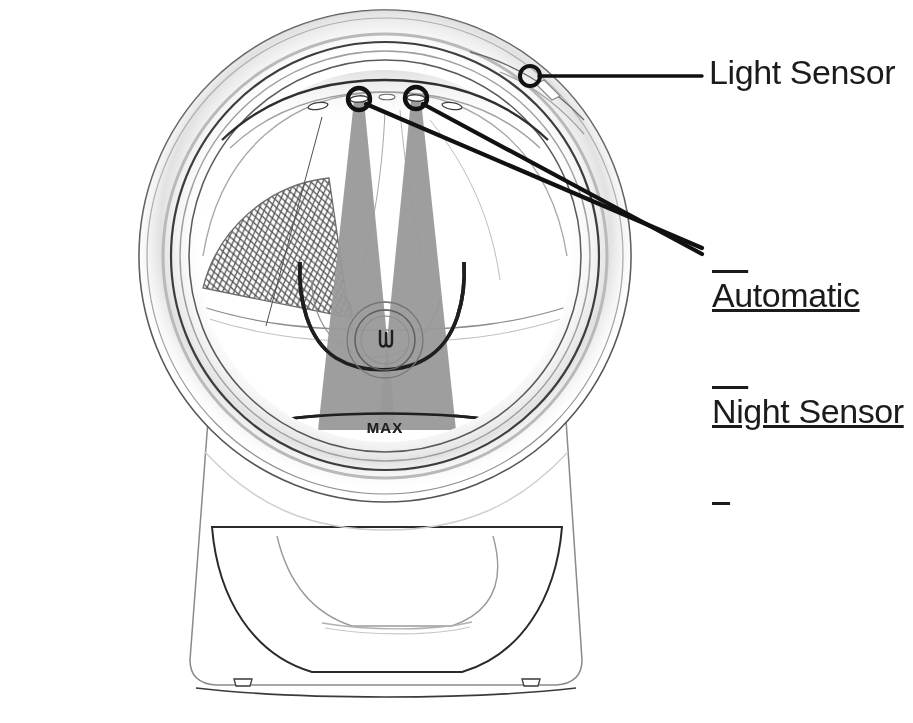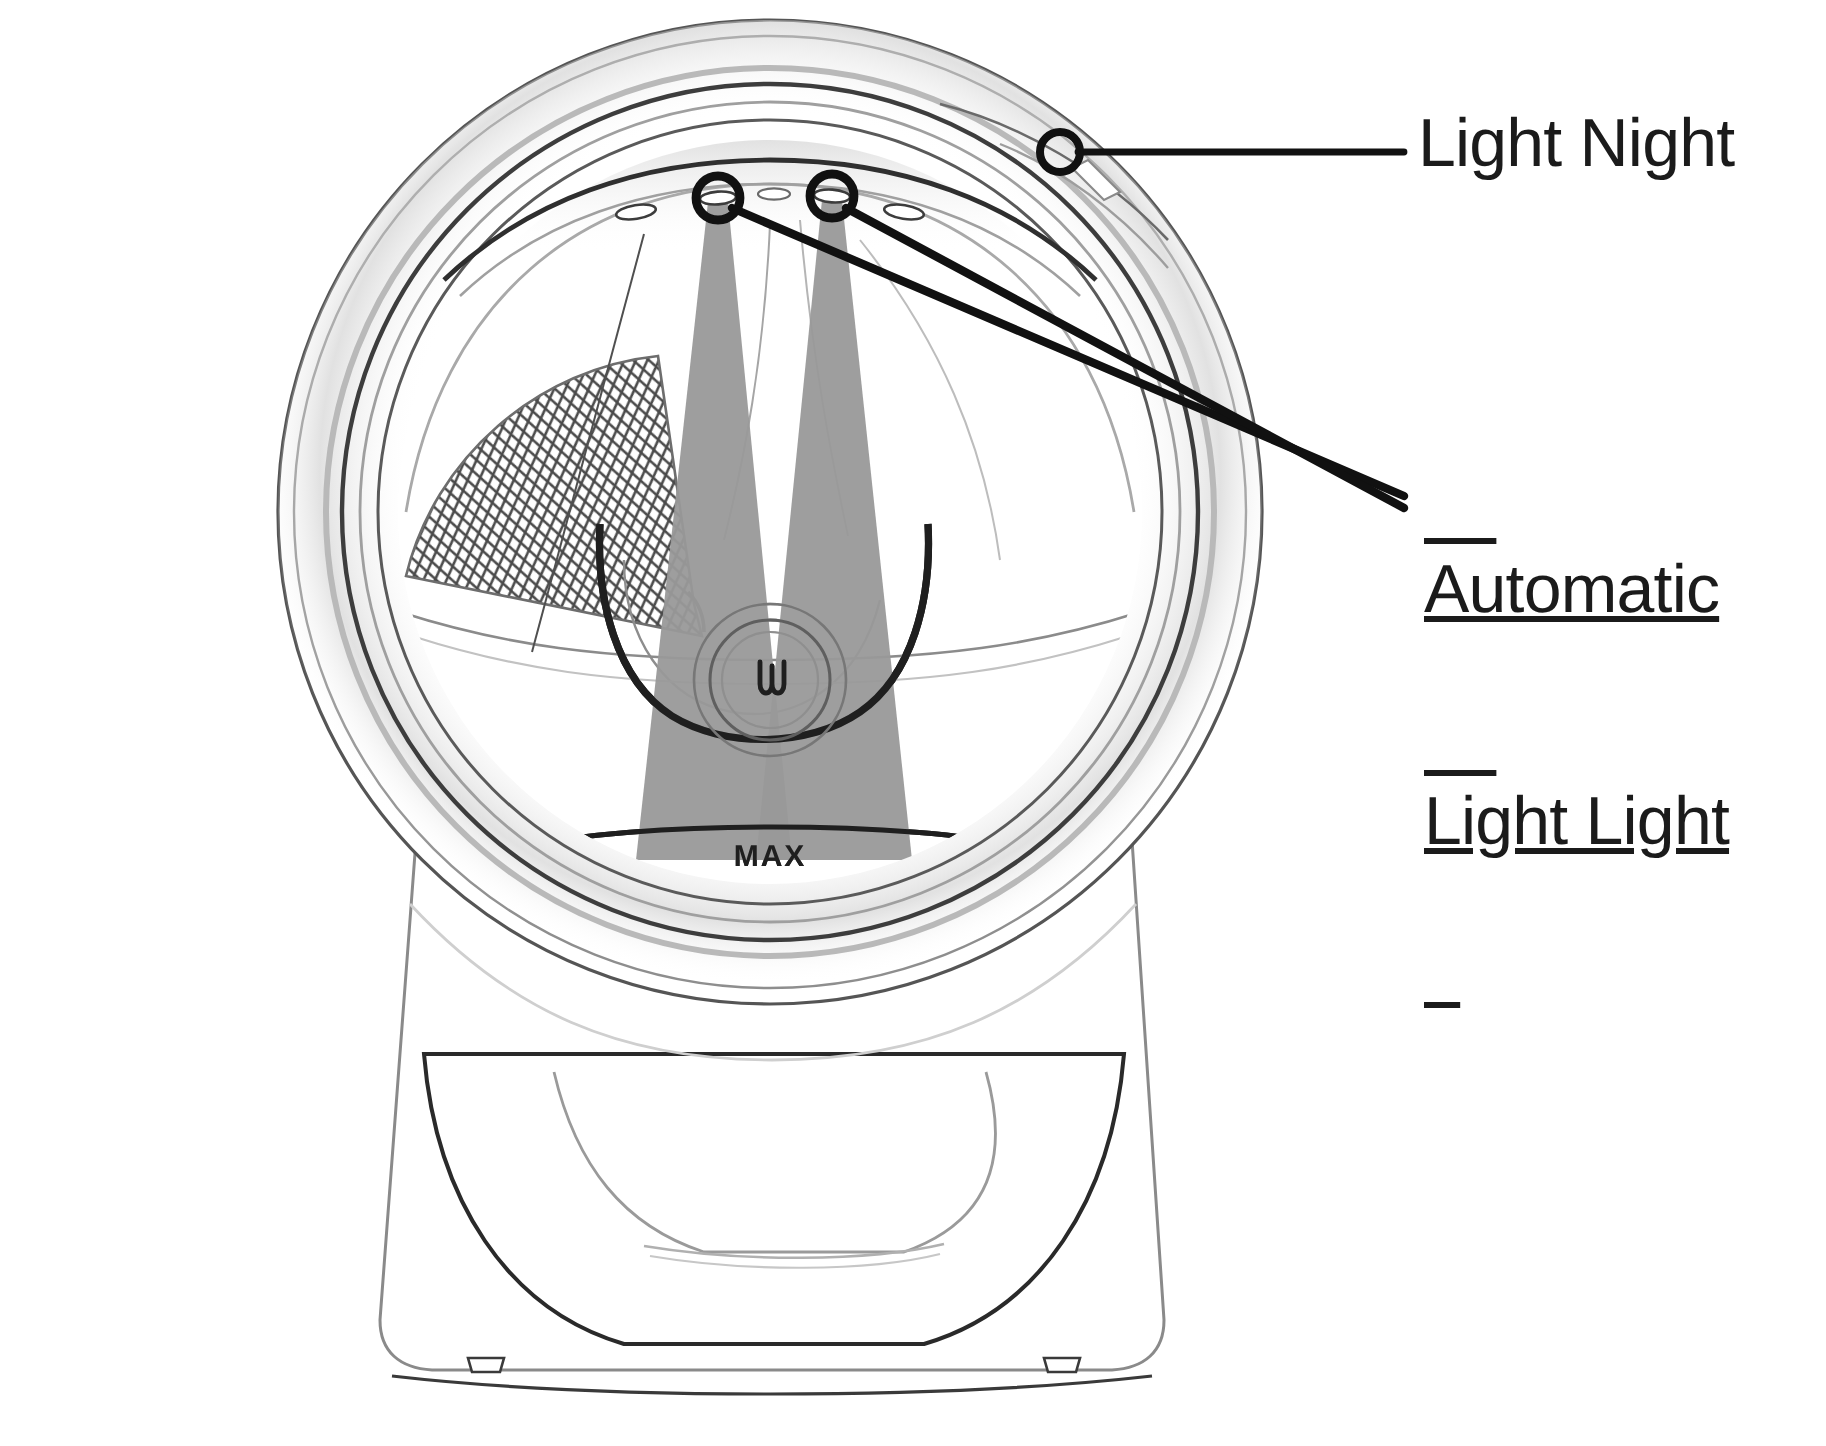--- a/index.html
+++ b/index.html
@@ -219,20 +219,20 @@
       <line x1="423" y1="104" x2="702" y2="254" stroke="#111111" stroke-width="4.2" stroke-linecap="round"></line>
 
       <line x1="539" y1="76" x2="702" y2="76" stroke="#111111" stroke-width="3.4" stroke-linecap="round"></line>
 
       <circle cx="530" cy="76" r="10" fill="none" stroke="#111111" stroke-width="4"></circle>
       <circle cx="359" cy="99" r="11" fill="none" stroke="#111111" stroke-width="4.4"></circle>
       <circle cx="416" cy="98" r="11" fill="none" stroke="#111111" stroke-width="4.4"></circle>
     </g>
   </svg>
 
-  <div class="callout-label" id="label-light-sensor">Light Night</div>
+  <div class="callout-label" id="label-light-sensor">Light Sensor</div>
 
   <div class="callout-label" id="label-night-light">
     <span class="nl-line">Automatic</span>
-    <span class="nl-line">Light Light</span>
+    <span class="nl-line">Night Sensor</span>
   </div>
 
 </div>
 
 </body></html>

